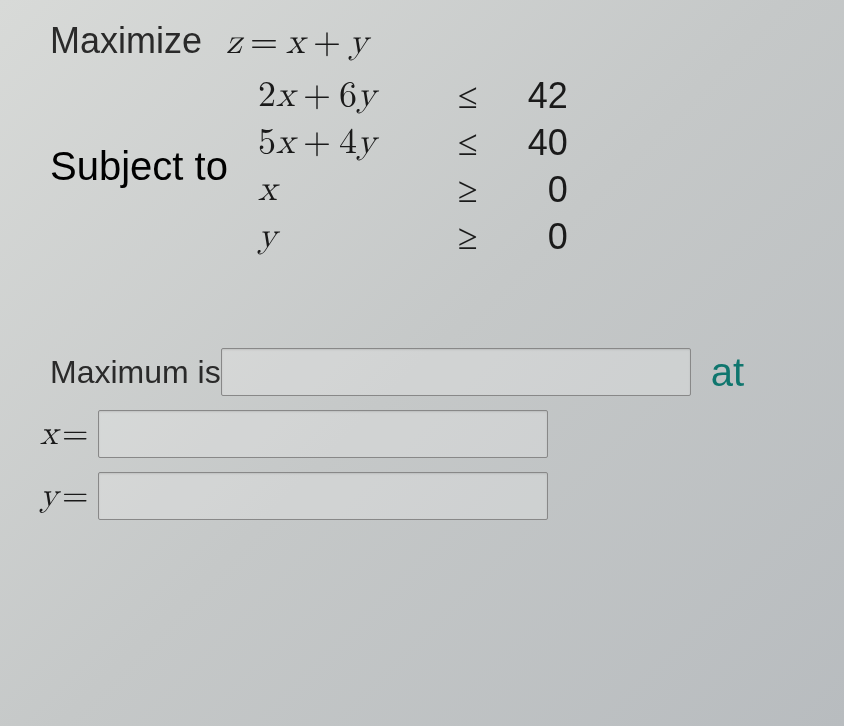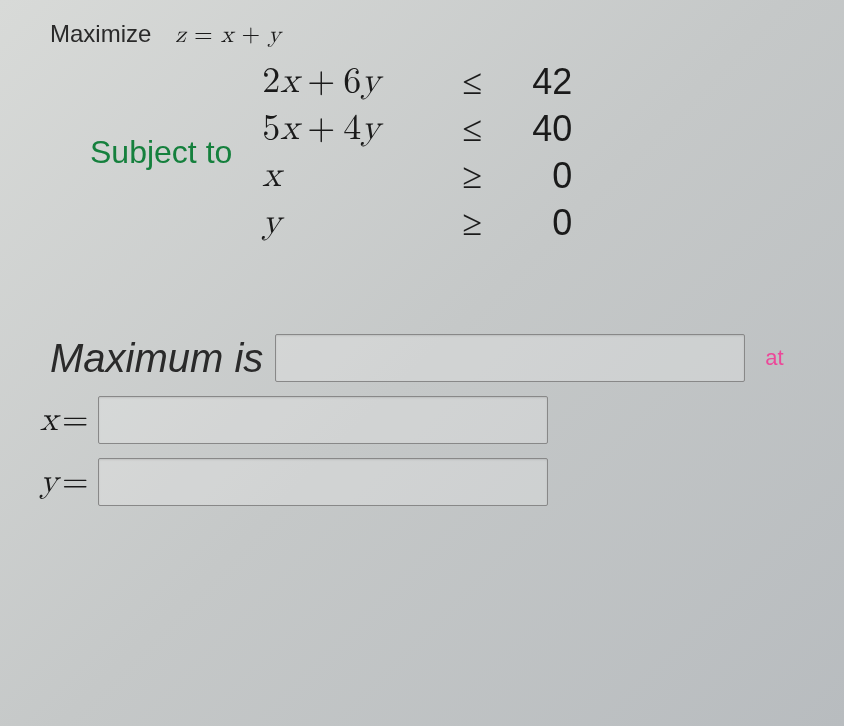--- a/index.html
+++ b/index.html
@@ -16,21 +16,21 @@
       padding: 20px 30px;
       position: relative;
       overflow: hidden;
     }
     .content {
       position: relative;
     }
     .row-maximize {
       display: flex;
       align-items: baseline;
-      font-size: 24px;
+      font-size: 36px;
       margin-bottom: 8px;
       margin-left: 20px;
     }
     .label-maximize {
       font-family: 'Segoe UI', Helvetica, Arial, sans-serif;
       font-weight: 400;
       margin-right: 24px;
       color: #2a2a2a;
     }
     .math {
@@ -42,25 +42,24 @@
       padding: 0 8px;
     }
     .constraints-block {
       display: flex;
       align-items: center;
       margin-left: 20px;
       margin-top: 10px;
     }
     .label-subject {
       font-family: 'Segoe UI', Helvetica, Arial, sans-serif;
-      font-size: 32px;
+      font-size: 40px;
       font-weight: 400;
-      color: #15803d;
+      color: #000000;
       margin-right: 30px;
-      margin-left: 40px;
     }
     .constraints-grid {
       display: grid;
       grid-template-columns: 180px 60px 80px;
       row-gap: 4px;
       font-size: 36px;
       align-items: center;
     }
     .lhs {
       font-family: 'Latin Modern Math', 'Cambria Math', Georgia, serif;
@@ -85,24 +84,22 @@
       margin-top: 90px;
       margin-left: 20px;
     }
     .answer-row {
       display: flex;
       align-items: center;
       margin-bottom: 14px;
     }
     .answer-label {
       font-family: 'Segoe UI', Helvetica, Arial, sans-serif;
-      font-size: 40px;
+      font-size: 32px;
       color: #2a2a2a;
-      margin-right: 12px;
-      font-style: italic;
     }
     .answer-label-math {
       font-family: 'Latin Modern Math', 'Cambria Math', Georgia, serif;
       font-style: italic;
       font-size: 34px;
       color: #1a1a1a;
       margin-right: 6px;
     }
     .answer-label-math .op {
       padding: 0 4px;
@@ -115,22 +112,22 @@
       box-shadow: inset 0 1px 2px rgba(0,0,0,0.1);
     }
     .input-max {
       width: 470px;
     }
     .input-xy {
       width: 450px;
     }
     .at-label {
       font-family: 'Segoe UI', Helvetica, Arial, sans-serif;
-      font-size: 22px;
-      color: #ec4899;
+      font-size: 40px;
+      color: #0f766e;
       margin-left: 20px;
     }
     .answer-row-xy {
       margin-left: -10px;
     }
   </style>
 </head>
 <body>
 
 <div class="content">

